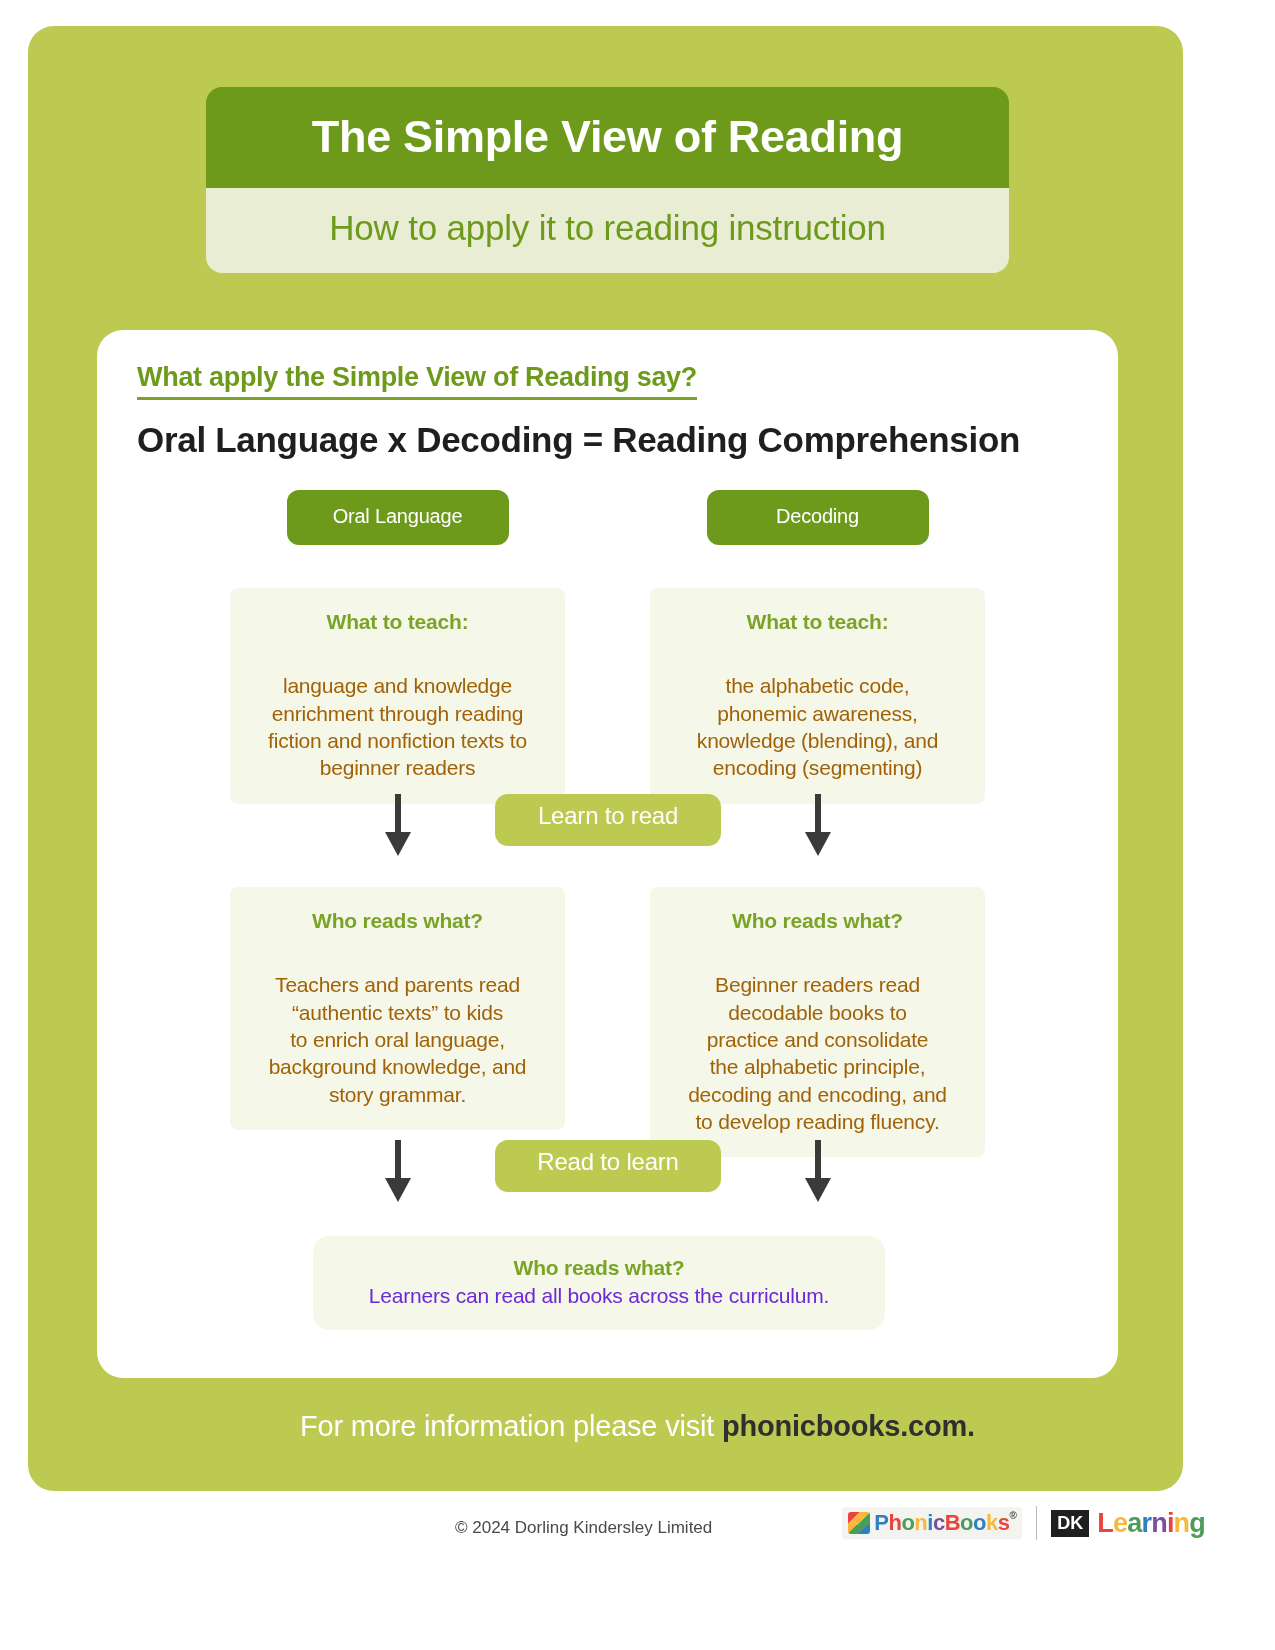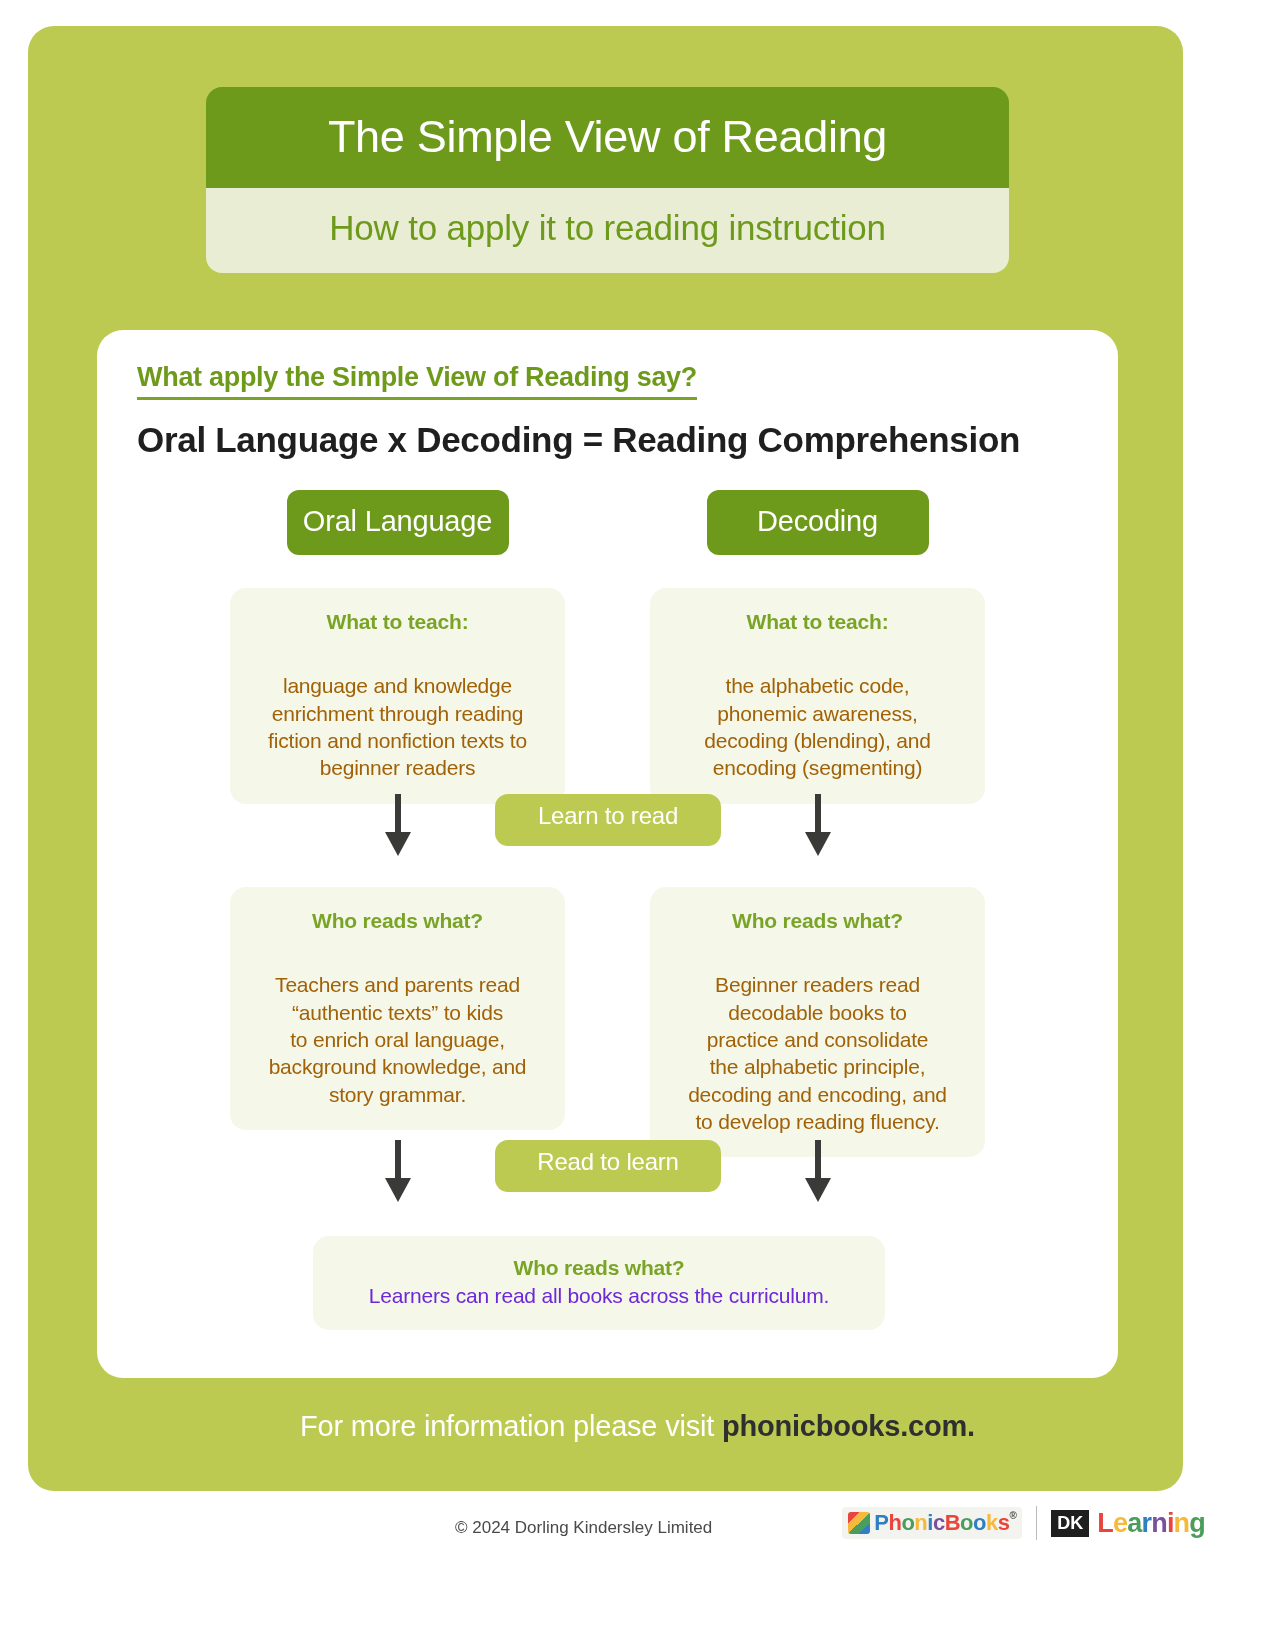--- a/index.html
+++ b/index.html
@@ -37,21 +37,21 @@
     top: 87px;
     width: 803px;
     border-radius: 16px;
     overflow: hidden;
   }
   .title-main {
     background: #6e9a1c;
     color: #ffffff;
     text-align: center;
     font-size: 45px;
-    font-weight: 400;
+    font-weight: 700;
     letter-spacing: -0.3px;
     padding: 26px 16px 28px;
     line-height: 1.05;
   }
   .title-sub {
     background: #e9edd3;
     color: #6e9a1c;
     text-align: center;
     font-size: 35px;
     font-weight: 500;
@@ -96,30 +96,30 @@
 
   
   .col-left  { position: absolute; left: 133px; width: 335px; }
   .col-right { position: absolute; left: 553px; width: 335px; }
 
   .pill-header {
     background: #6e9a1c;
     color: #ffffff;
     border-radius: 12px;
     text-align: center;
-    font-size: 29px;
+    font-size: 20px;
     font-weight: 500;
     padding: 15px 10px 17px;
     letter-spacing: -0.2px;
   }
   .pill-header.narrow { width: 222px; margin: 0 auto; }
 
   .info-box {
     background: #f5f7e9;
-    border-radius: 16px;
+    border-radius: 8px;
     padding: 20px 18px 22px;
     text-align: center;
   }
   .info-box .bx-title {
     display: block;
     color: #7aa428;
     font-weight: 700;
     font-size: 21px;
     line-height: 1.35;
     letter-spacing: -0.2px;
@@ -322,21 +322,21 @@
 enrichment through reading
 fiction and nonfiction texts to
 beginner readers</span>
       </div>
     </div>
     <div class="col-right" style="top:258px;">
       <div class="info-box">
         <span class="bx-title">What to teach:</span>
         <span class="bx-body">the alphabetic code,
 phonemic awareness,
-decoding (blending), and
+knowledge (blending), and
 encoding (segmenting)</span>
       </div>
     </div>
 
     <div class="arrow" style="left:288px; top:464px;">
       <div class="shaft"></div>
         <div class="head"></div>
     </div>
     <div class="arrow" style="left:708px; top:464px;">
       <div class="shaft"></div>

